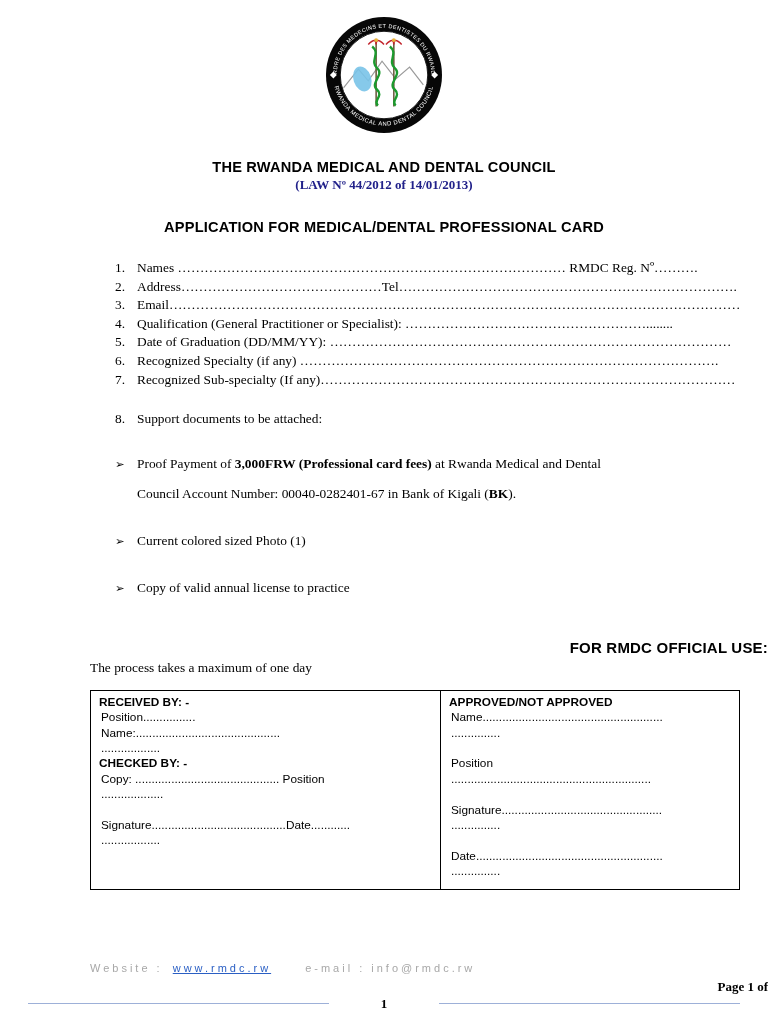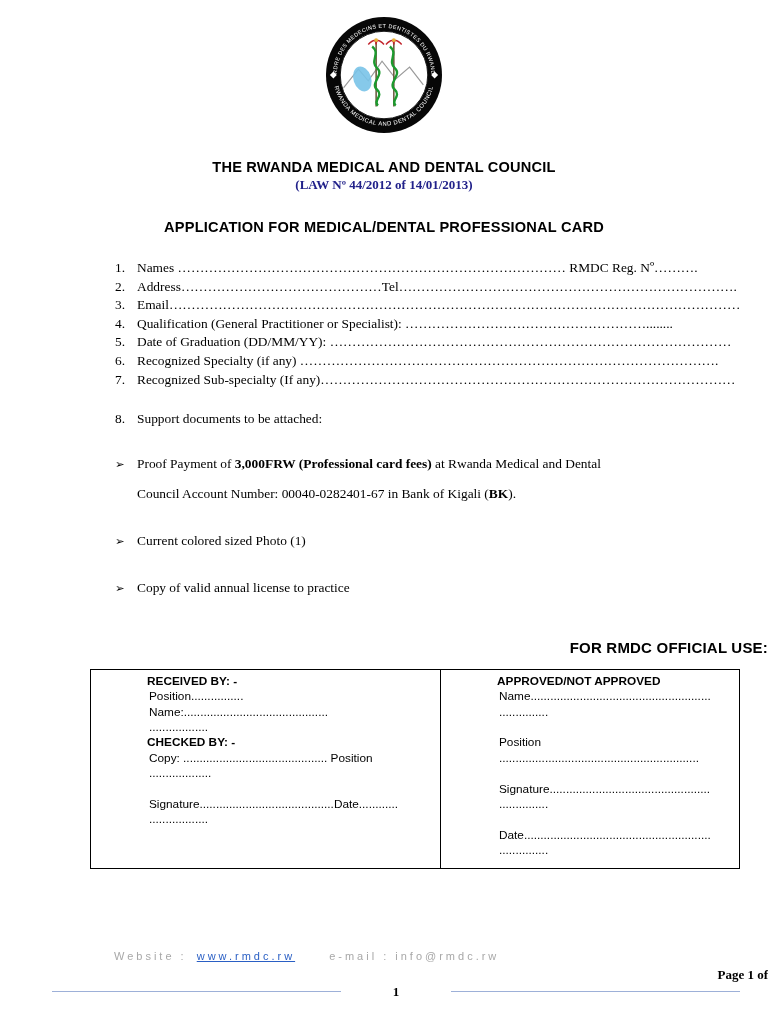--- a/index.html
+++ b/index.html
@@ -42,25 +42,25 @@
   .process-note { margin-top:3px; font-size:13.4px; line-height:18px; }
 
   
   .official-table {
     margin-top:13px; display:flex; border:1px solid #000;
     font-family:"Liberation Sans", sans-serif; font-size:11.8px;
   }
   .cell { padding:4px 8px 9px 8px; }
   .cell-left { width:350px; flex:none; border-right:1px solid #000; }
   .cell-right { flex:1; }
-  .tline { line-height:15.4px; min-height:15.4px; white-space:nowrap; overflow:hidden; padding-left:2px;margin-left:48px; }
+  .tline { line-height:15.4px; min-height:15.4px; white-space:nowrap; overflow:hidden; padding-left:2px; }
   .theading { font-weight:bold; padding-left:0; }
 
   
-  .footer { position:absolute; left:0; right:0; bottom:25px;padding-left:24px; }
+  .footer { position:absolute; left:0; right:0; bottom:13px; }
   .web-line {
     padding-left:90px; font-family:"Liberation Sans", sans-serif;
     font-size:11px; color:#a8a8a8; letter-spacing:3px; line-height:16px;
   }
   .web-link { color:#2a5fc4; text-decoration:underline; cursor:pointer; margin:0 4px; }
   .email-text { margin-left:24px; }
   .page-of { text-align:right; font-weight:bold; font-size:13px; line-height:16px; margin-top:3px; }
   .page-num-row { display:flex; align-items:center; column-gap:52px; padding:0 28px; margin-top:1px; }
   .rule { flex:1; border-top:1.4px solid #9db0d8; height:0; }
   .page-num { font-weight:bold; font-size:13px; line-height:15px; }
@@ -161,20 +161,21 @@
     <span class="attach-text">Current colored sized Photo (1)</span>
   </div>
 
   <div class="attach">
     <span class="bullet">➢</span>
     <span class="attach-text">Copy of valid annual license to practice</span>
   </div>
 
 
   <div class="fullwidth official-title">FOR RMDC OFFICIAL USE:</div>
+  <div class="process-note">The process takes a maximum of one day</div>
 
   <div class="official-table">
     <div class="cell cell-left">
       <div class="tline theading">RECEIVED BY: -</div>
       <div class="tline">Position................</div>
       <div class="tline">Name:............................................</div>
       <div class="tline">..................</div>
       <div class="tline theading">CHECKED BY: -</div>
       <div class="tline">Copy: ............................................ Position</div>
       <div class="tline">...................</div>

